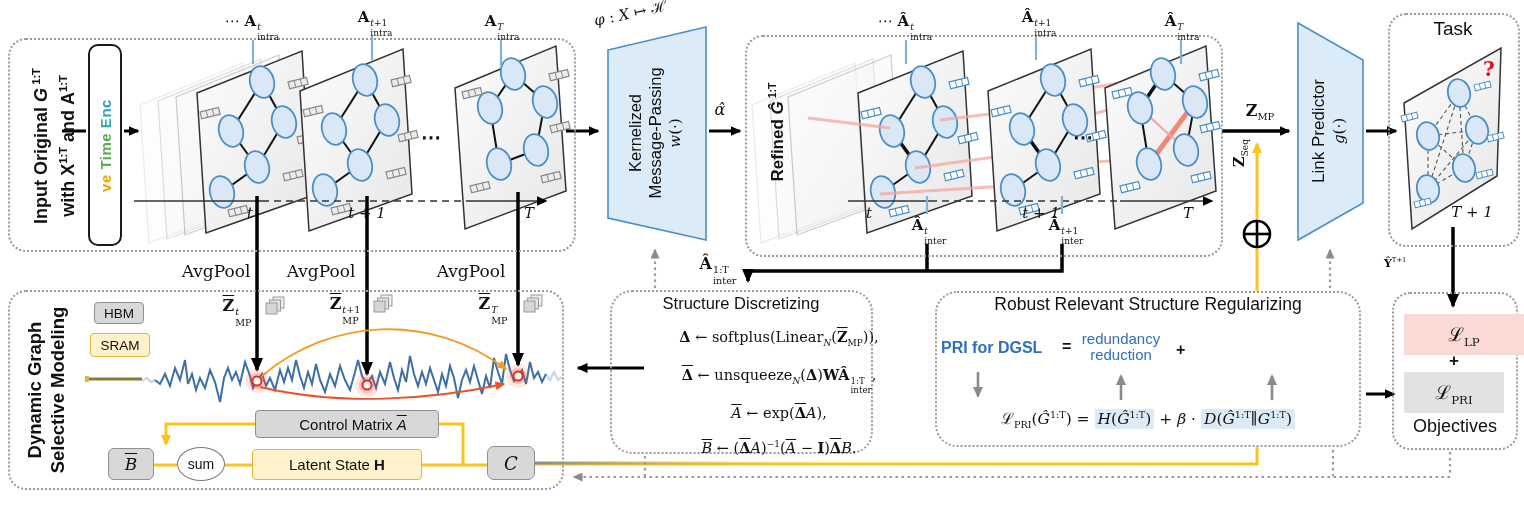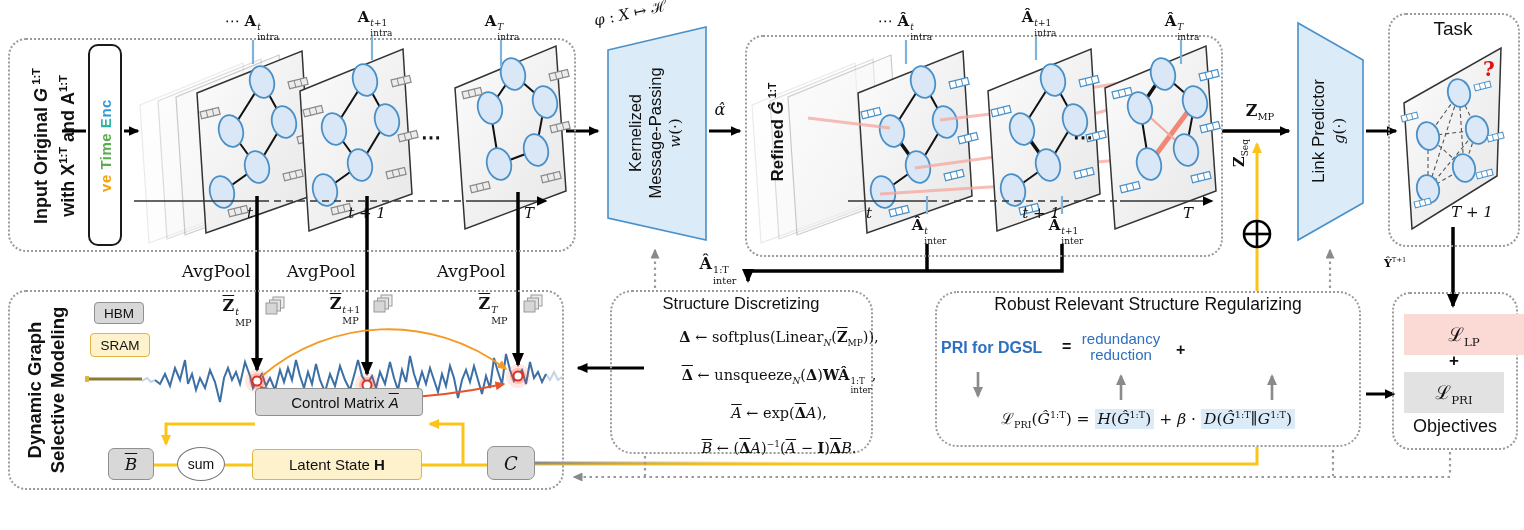--- a/index.html
+++ b/index.html
@@ -399,21 +399,21 @@
   <div class="panel" style="left:610px;top:290px;width:263px;height:164px;border-radius:22px;"></div>
   <div class="panel whitebg" style="left:935px;top:291px;width:426px;height:156px;border-radius:22px;"></div>
   <div class="panel" style="left:1388px;top:13px;width:132px;height:234px;"></div>
   <div class="panel" style="left:1392px;top:292px;width:126px;height:158px;"></div>
 
   <div class="wbox" style="left:88px;top:44px;width:34px;height:202px;border:2px solid #1a1a1a;border-radius:10px;overflow:hidden;">
     <div class="rot" style="font-size:15px;font-weight:bold;white-space:nowrap;letter-spacing:0.5px;"><span class="teA">ve </span><span class="teB">Time </span><span class="teC">E</span><span class="teD">nc</span></div>
   </div>
   <div class="gbox" style="left:94px;top:302px;width:50px;height:22px;font-size:13.5px;">HBM</div>
   <div class="ybox" style="left:90px;top:333px;width:60px;height:24px;font-size:13.5px;">SRAM</div>
-  <div class="gbox" style="left:255px;top:388px;width:168px;height:28px;font-size:15px;padding-left:12px;">
+  <div class="gbox" style="left:255px;top:410px;width:184px;height:28px;font-size:15px;padding-left:12px;">
       <span style="font-family:'Liberation Sans',sans-serif;">Control Matrix <span class="ol"><i>A</i></span></span>
     </div>
   <div class="gbox" style="left:108px;top:448px;width:46px;height:32px;border-radius:6px;font-family:'DejaVu Serif',serif;font-size:17px;">
       <span><span class="ol"><i>B</i></span></span>
     </div>
   <div class="wbox" style="left:177px;top:447px;width:48px;height:34px;border-radius:50%;font-size:14px;">sum</div>
   <div class="ybox" style="left:252px;top:449px;width:170px;height:31px;font-size:15px;">
       <span>Latent State <b>H</b></span>
     </div>
   <div class="gbox" style="left:487px;top:446px;width:48px;height:34px;border-radius:7px;font-family:'DejaVu Serif',serif;font-size:18px;">

